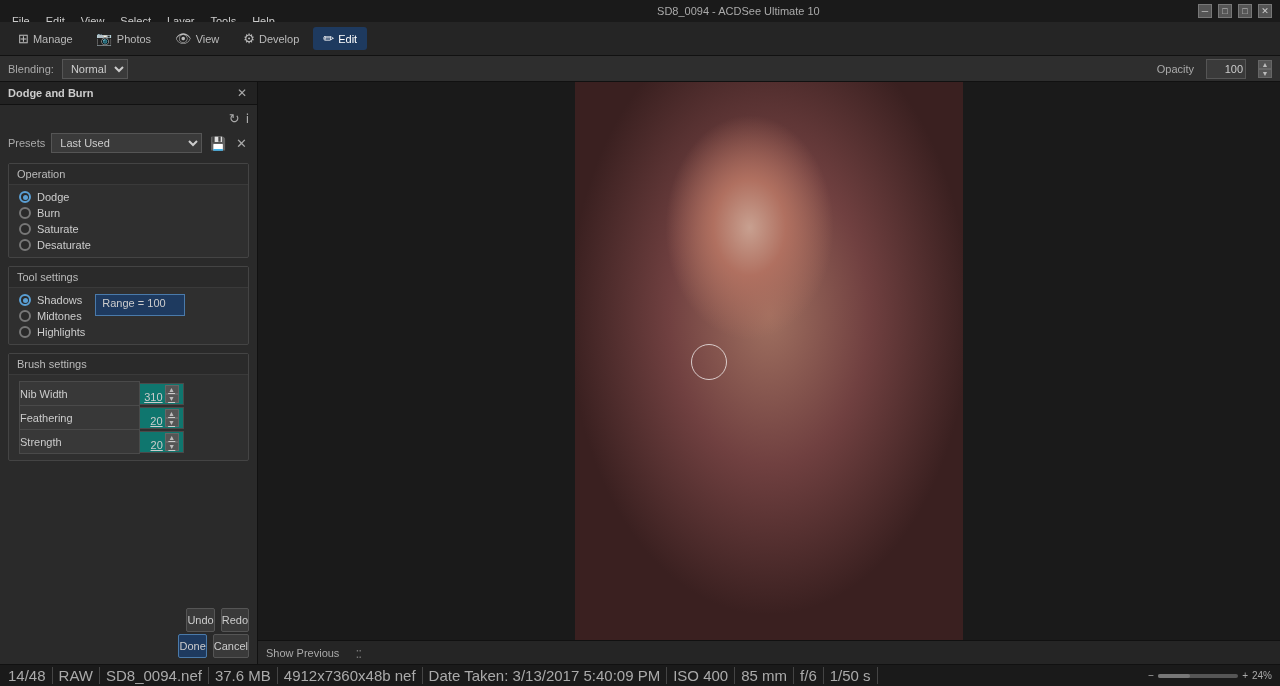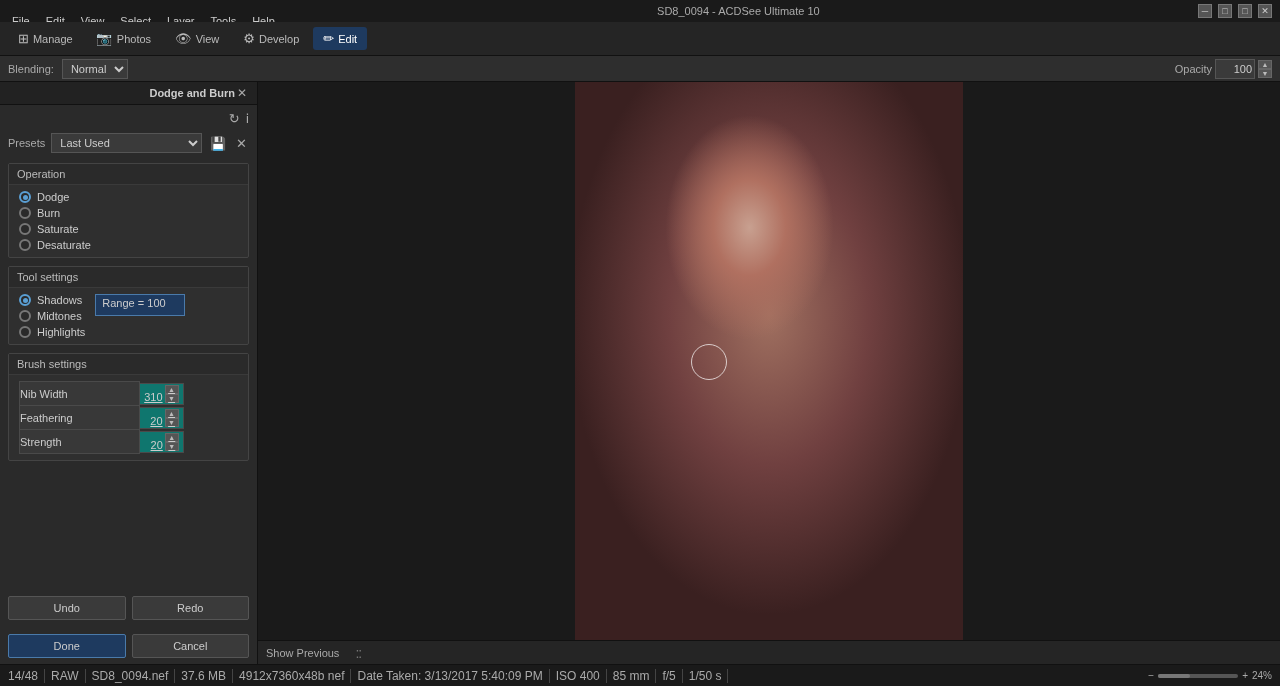--- a/index.html
+++ b/index.html
@@ -103,21 +103,21 @@
       background: #3a3a3a;
       border: 1px solid #555;
       color: #ccc;
       font-size: 11px;
       padding: 1px 4px;
       height: 20px;
     }
     .opacity-group {
       display: flex;
       align-items: center;
-      gap: 3px;
+      gap: 12px;
       margin-left: auto;
     }
     .opacity-input {
       background: #3a3a3a;
       border: 1px solid #555;
       color: #ccc;
       font-size: 11px;
       width: 40px;
       height: 20px;
       text-align: right;
@@ -141,21 +141,21 @@
       flex-shrink: 0;
       overflow-y: auto;
     }
 
     
     .panel-title-bar {
       background: #222;
       padding: 4px 8px;
       display: flex;
       align-items: center;
-      justify-content: flex-end;
+      justify-content: space-between;
       border-bottom: 1px solid #111;
     }
     .panel-title {
       color: #ccc;
       font-size: 11px;
       font-weight: bold;
     }
     .panel-title-actions {
       display: flex;
       gap: 4px;
@@ -313,21 +313,22 @@
       cursor: pointer;
       line-height: 1;
     }
 
     
     .bottom-btns {
       margin-top: auto;
       padding: 6px 8px;
       display: flex;
       flex-direction: column;
-      gap: 14px;
+      gap: 2px;
+      align-items: flex-end;
     }
     .btn-row {
       display: flex;
       gap: 6px;
     }
     .action-btn {
       flex: 1;
       height: 24px;
       background: #3a3a3a;
       border: 1px solid #555;
@@ -387,21 +388,21 @@
       height: 22px;
       display: flex;
       align-items: center;
       padding: 0 8px;
       gap: 0;
       flex-shrink: 0;
       border-top: 1px solid #111;
     }
     .status-item {
       color: #aaa;
-      font-size: 12px;
+      font-size: 15px;
       padding: 0 6px;
       border-right: 1px solid #444;
     }
     .status-item:first-child { padding-left: 0; }
     .status-right {
       margin-left: auto;
       display: flex;
       align-items: center;
       gap: 4px;
       color: #aaa;
@@ -658,21 +659,21 @@
 
 <div class="status-bar">
   <span class="status-item">14/48</span>
   <span class="status-item">RAW</span>
   <span class="status-item">SD8_0094.nef</span>
   <span class="status-item">37.6 MB</span>
   <span class="status-item">4912x7360x48b nef</span>
   <span class="status-item">Date Taken: 3/13/2017 5:40:09 PM</span>
   <span class="status-item">ISO 400</span>
   <span class="status-item">85 mm</span>
-  <span class="status-item">f/5</span>
+  <span class="status-item">f/6</span>
   <span class="status-item">1/50 s</span>
   <div class="status-right">
     <span>−</span>
     <div class="zoom-slider">
       <div class="zoom-track"></div>
     </div>
     <span>+</span>
     <span><span>24%</span></span>
   </div>
 </div>

